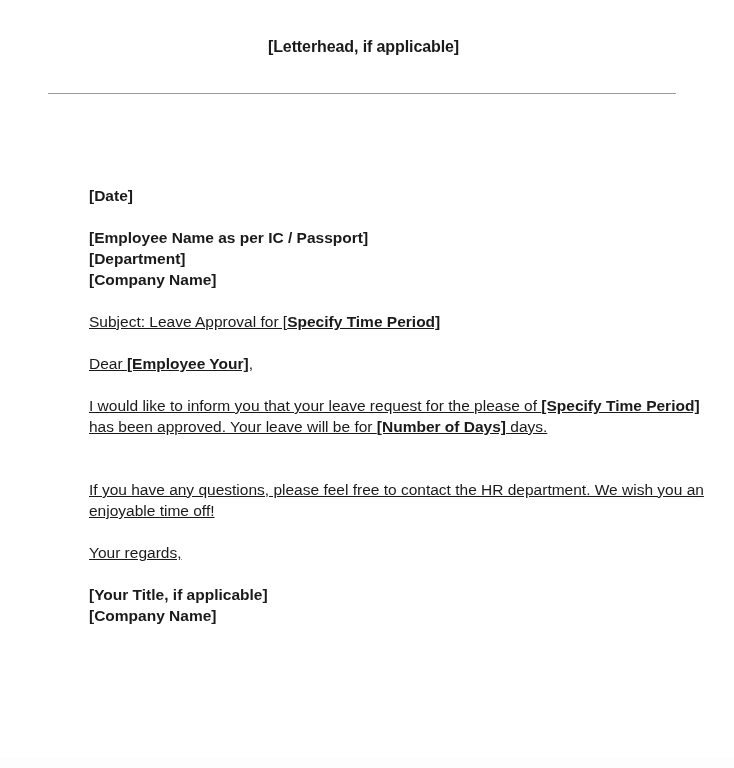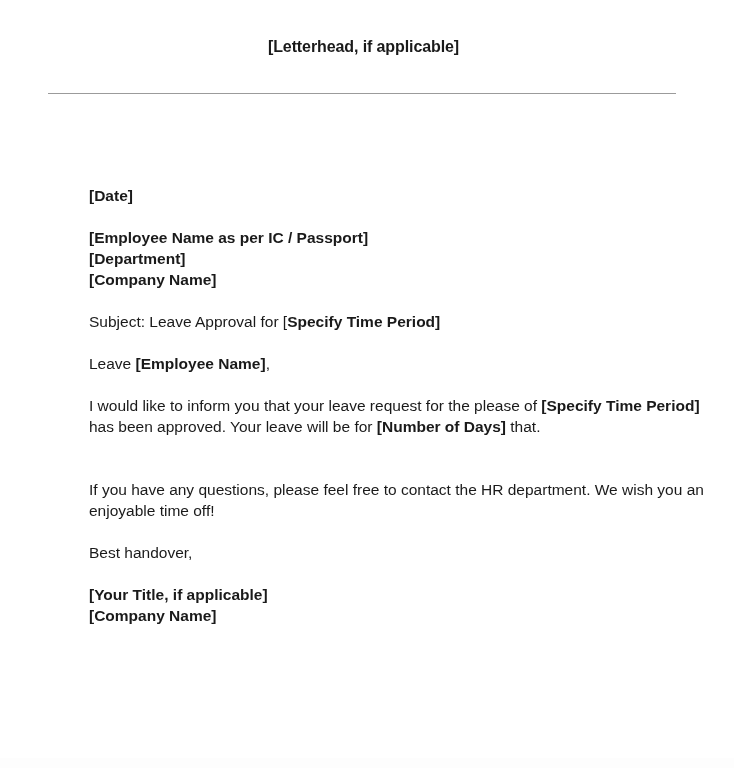--- a/index.html
+++ b/index.html
@@ -83,20 +83,21 @@
 
   .addr-line,
   .sig-line {
     font-weight: bold;
     margin: 0;
   }
 
   .para {
     margin: 0;
     text-align: left;
+    text-decoration: underline;
   }
 </style>
 </head>
 <body>
 
 <div class="page">
 
   <div class="letterhead">[Letterhead, if applicable]</div>
 
   <hr class="divider">
@@ -114,36 +115,36 @@
       <p class="addr-line">[Department]</p>
       <p class="addr-line">[Company Name]</p>
     </div>
 
     <div class="spacer-para"></div>
 
     <p class="para"><span>Subject: Leave Approval for [</span><span class="bold">Specify Time Period]</span></p>
 
     <div class="spacer-para"></div>
 
-    <p class="para"><span>Leave </span><span class="bold">[Employee Name]</span><span>,</span></p>
+    <p class="para"><span>Dear </span><span class="bold">[Employee Your]</span><span>,</span></p>
 
     <div class="spacer-para"></div>
 
-    <p class="para"><span>I would like to inform you that your leave request for the please of </span><span class="bold">[Specify Time Period]</span><span> has been approved. Your leave will be for </span><span class="bold">[Number of Days]</span><span> that.</span></p>
+    <p class="para"><span>I would like to inform you that your leave request for the please of </span><span class="bold">[Specify Time Period]</span><span> has been approved. Your leave will be for </span><span class="bold">[Number of Days]</span><span> days.</span></p>
 
     <div class="spacer-para"></div>
 
 
     <div class="spacer-para"></div>
 
     <p class="para"><span>If you have any questions, please feel free to contact the HR department. We wish you an enjoyable time off!</span></p>
 
     <div class="spacer-para"></div>
 
-    <p class="para">Best handover,</p>
+    <p class="para">Your regards,</p>
 
     <div class="spacer-para"></div>
 
     <div class="block">
       <p class="sig-line">[Your Title, if applicable]</p>
       <p class="sig-line">[Company Name]</p>
     </div>
 
   </div>
 </div>

